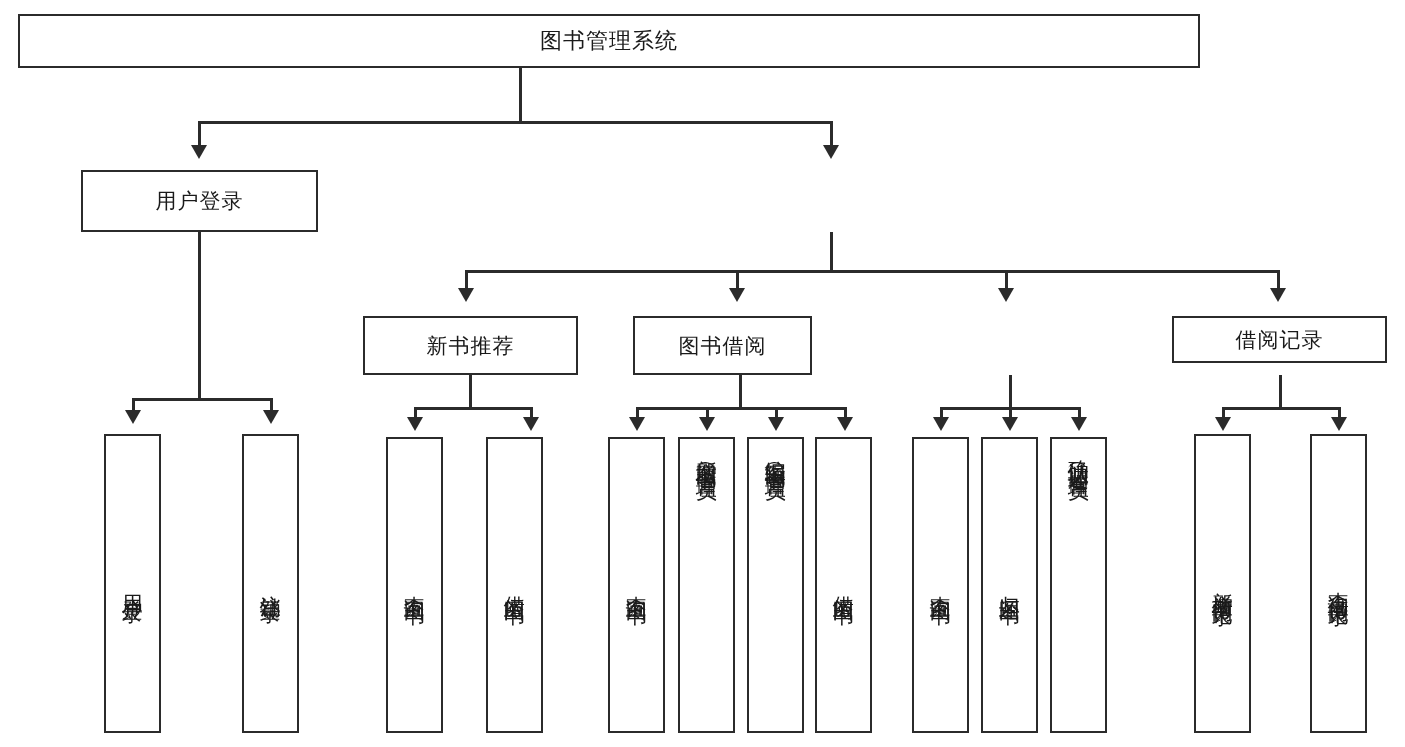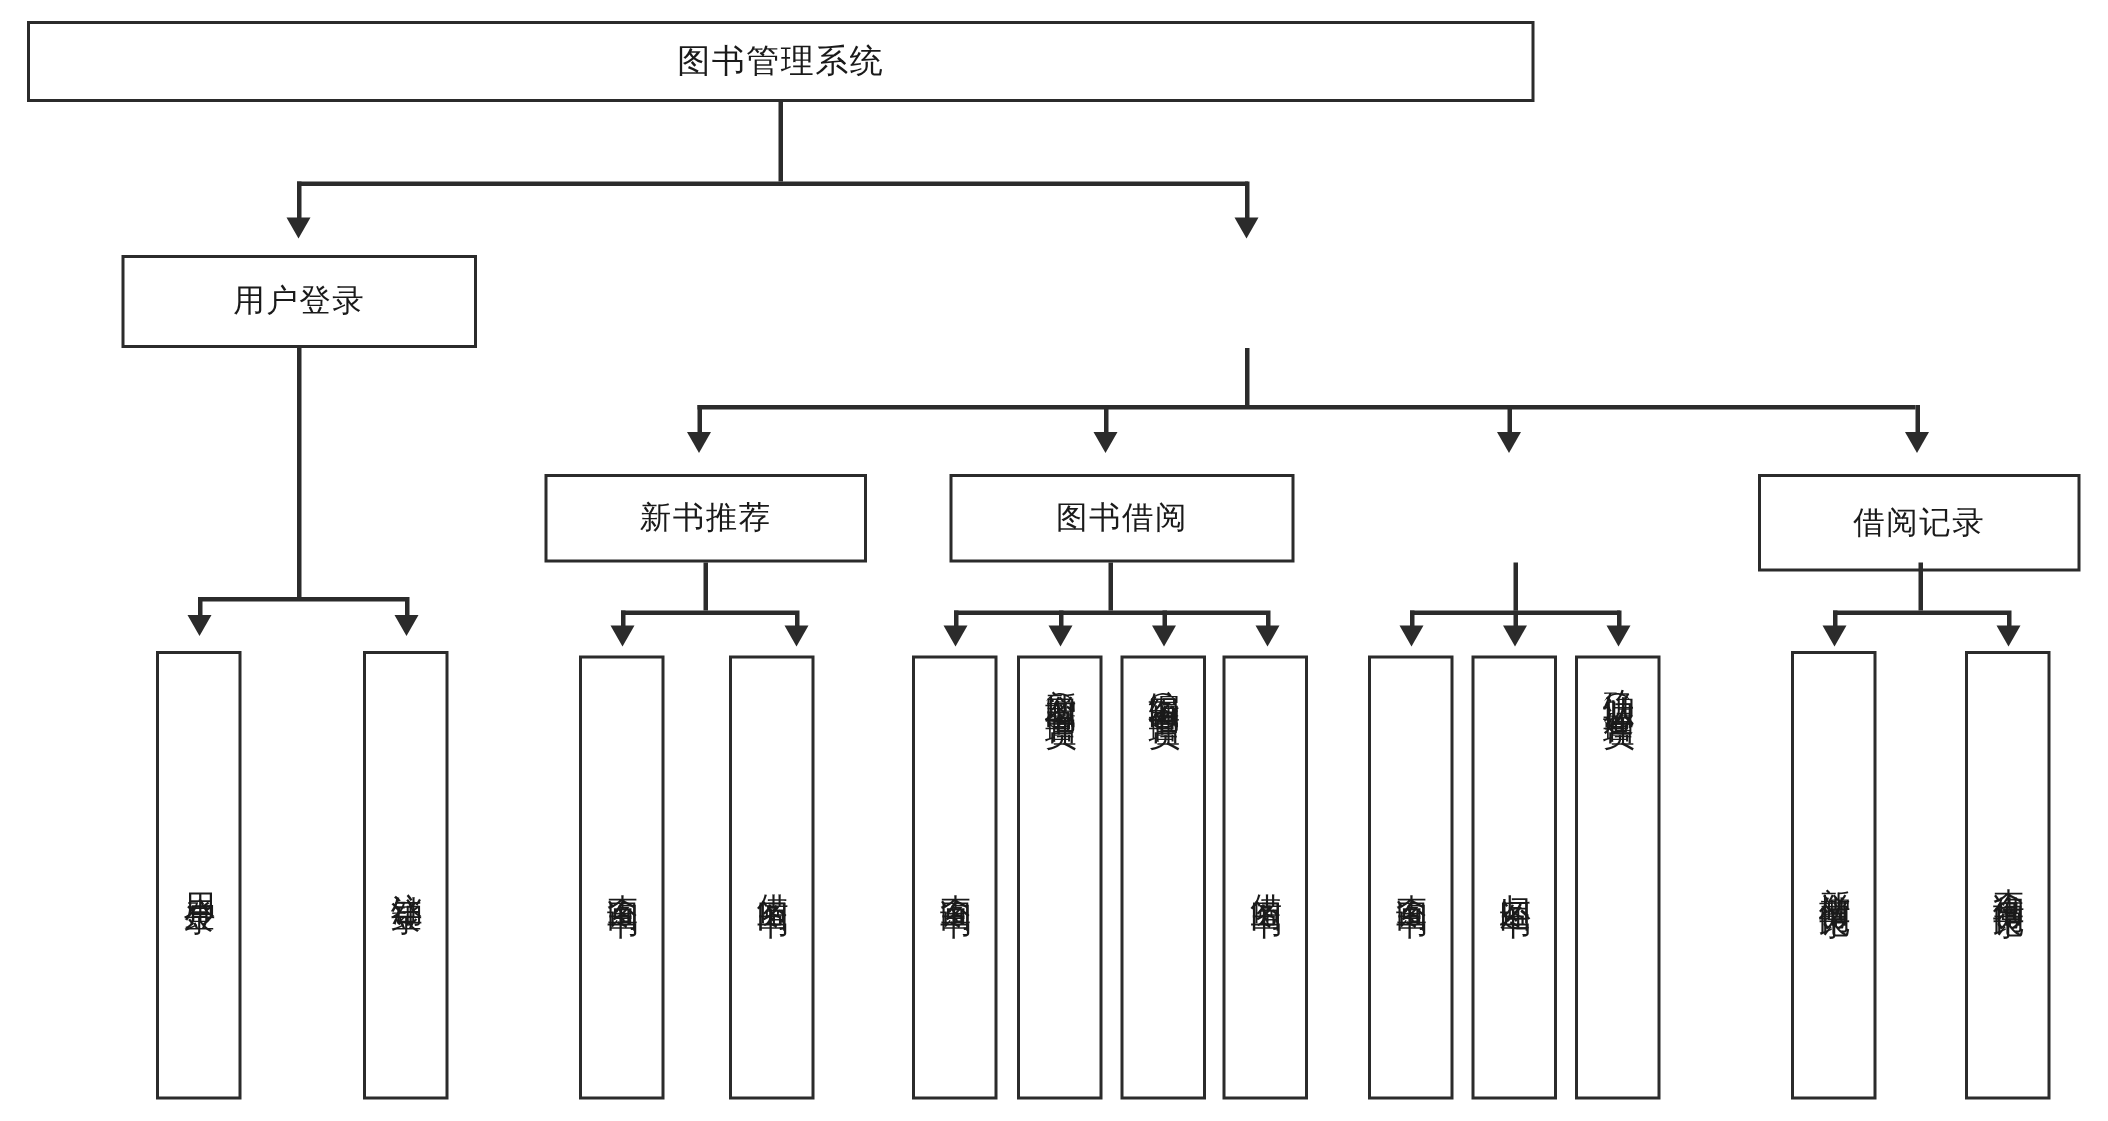--- a/index.html
+++ b/index.html
@@ -89,21 +89,21 @@
     letter-spacing: 0.5px;
     font-family: "Liberation Sans", "DejaVu Sans", sans-serif;
     white-space: nowrap;
   }
 </style>
 </head>
 <body>
 
 <div id="canvas">
 
-  <div class="node horiz root" style="left:18px; top:14px; width:1005px; height:54px;">
+  <div class="node horiz root" style="left:18px; top:14px; width:1182px; height:54px;">
     <span>图书管理系统</span>
   </div>
 
   <div class="ln v" style="left:519px; top:68px; height:53px;"></div>
 
   <div class="ln h" style="left:198px; top:121px; width:634px;"></div>
 
   <div class="ln v" style="left:198px; top:121px; height:30px;"></div>
   <div class="arrow" style="left:191px; top:145px;"></div>
   <div class="ln v" style="left:830px; top:121px; height:30px;"></div>
@@ -128,24 +128,24 @@
   <div class="ln v" style="left:736px; top:270px; height:22px;"></div>
   <div class="arrow" style="left:729px; top:288px;"></div>
   <div class="ln v" style="left:1005px; top:270px; height:22px;"></div>
   <div class="arrow" style="left:998px; top:288px;"></div>
   <div class="ln v" style="left:1277px; top:270px; height:22px;"></div>
   <div class="arrow" style="left:1270px; top:288px;"></div>
 
   <div class="node horiz" style="left:363px; top:316px; width:215px; height:59px;">
     <span>新书推荐</span>
   </div>
-  <div class="node horiz" style="left:633px; top:316px; width:230px; height:59px;">
+  <div class="node horiz" style="left:633px; top:316px; width:179px; height:59px;">
     <span>图书借阅</span>
   </div>
-  <div class="node horiz" style="left:1172px; top:316px; width:215px; height:65px;">
+  <div class="node horiz" style="left:1172px; top:316px; width:215px; height:47px;">
     <span>借阅记录</span>
   </div>
 
   <div class="ln v" style="left:469px; top:375px; height:32px;"></div>
   <div class="ln h" style="left:414px; top:407px; width:116px;"></div>
   <div class="ln v" style="left:414px; top:407px; height:14px;"></div>
   <div class="arrow" style="left:407px; top:417px;"></div>
   <div class="ln v" style="left:530px; top:407px; height:14px;"></div>
   <div class="arrow" style="left:523px; top:417px;"></div>
 

